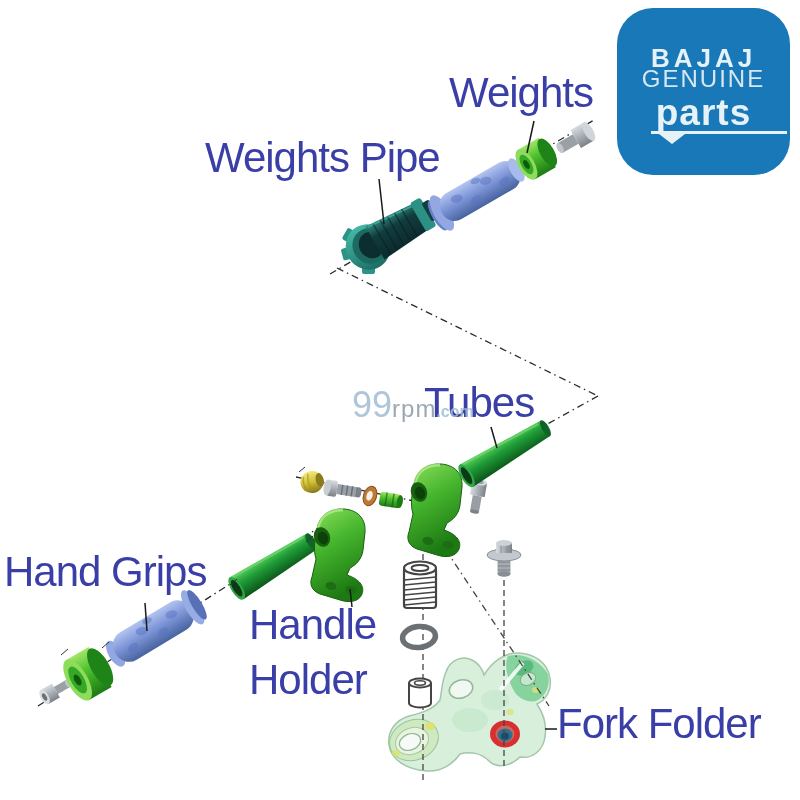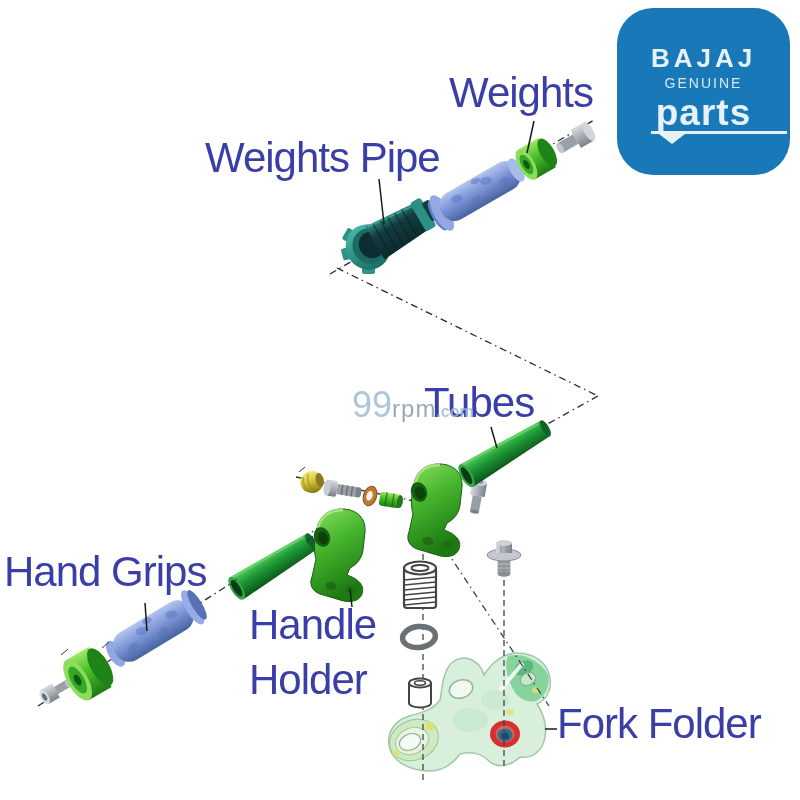--- a/index.html
+++ b/index.html
@@ -9,21 +9,21 @@
   .part-label{position:absolute;color:var(--label-color,#3a3fa8);font-size:42px;
               line-height:1;white-space:nowrap;letter-spacing:-1px;}
   .watermark{position:absolute;left:352px;top:384px;opacity:.85;white-space:nowrap;}
   .wm-99{font-size:36px;color:var(--wm-blue,#a0bcd4);}
   .wm-rpm{font-size:24px;color:var(--wm-gray,#8a99a8);font-weight:normal;letter-spacing:1px;}
   .wm-com{font-size:16px;color:var(--wm-blue,#a0bcd4);font-weight:bold;}
   .logo{position:absolute;left:617px;top:8px;width:173px;height:167px;border-radius:36px;
         background:var(--logo-bg,#1878b8);}
   .logo-line{position:absolute;width:100%;text-align:center;color:var(--logo-text,#e6f2f7);}
   .logo-brand{top:35px;font-size:26px;font-weight:bold;letter-spacing:4px;}
-  .logo-genuine{top:67px;font-size:14px;letter-spacing:2px;opacity:.92;text-align:center;}
+  .logo-genuine{top:57px;font-size:24px;letter-spacing:2px;opacity:.92;text-align:center;}
   .logo-parts{top:84px;font-size:37px;font-weight:bold;letter-spacing:1px;}
   .logo-underline{position:absolute;left:34px;top:123px;width:136px;height:3px;
                   background:var(--logo-text,#e6f2f7);}
   .logo-triangle{position:absolute;left:42px;top:126px;width:0;height:0;
                  border-left:13px solid transparent;border-right:13px solid transparent;
                  border-top:10px solid var(--logo-text,#e6f2f7);}
 </style>
 </head>
 <body>
 

